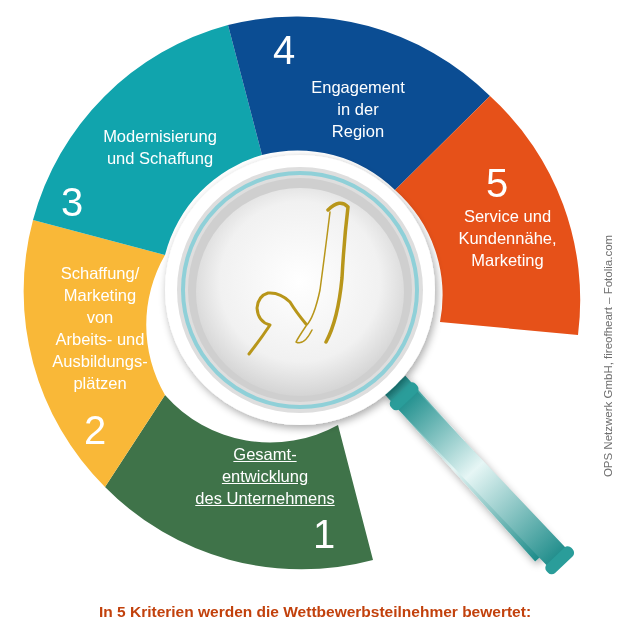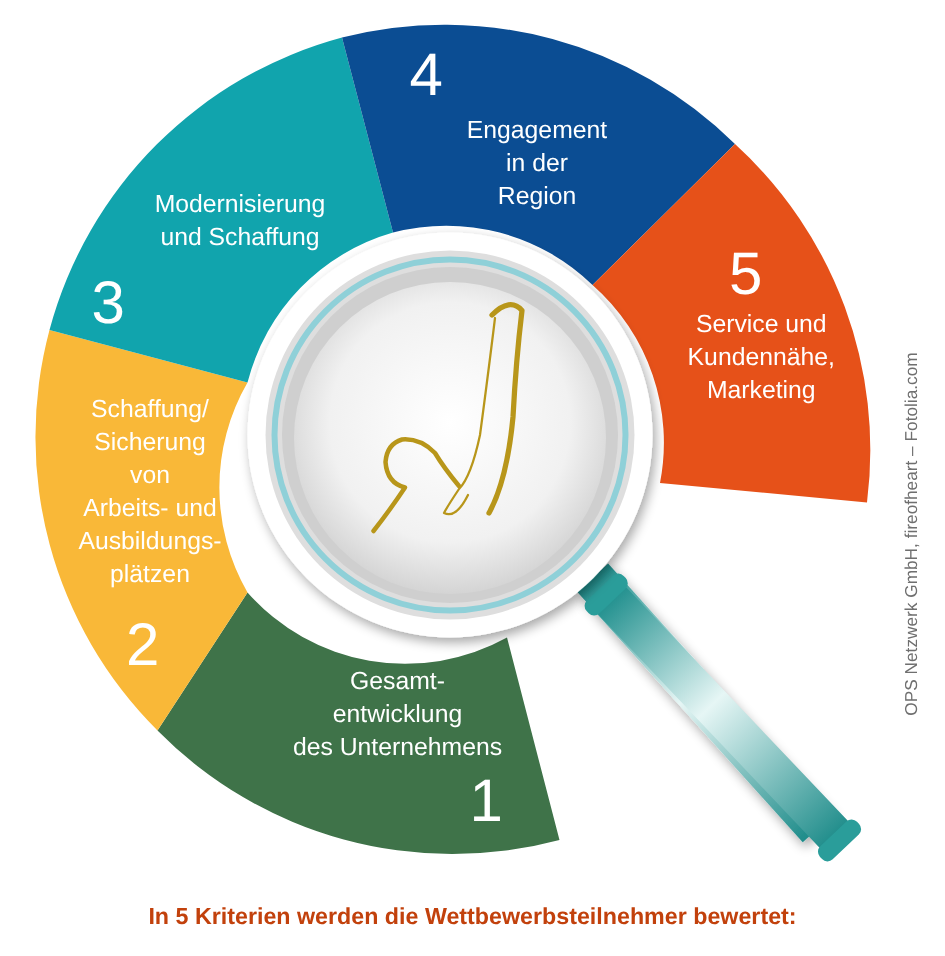--- a/index.html
+++ b/index.html
@@ -83,25 +83,25 @@
   </svg>
 
   
   <span class="num" style="left:313px; top:514px;">1</span>
   <span class="num" style="left:84px; top:410px;">2</span>
   <span class="num" style="left:61px; top:182px;">3</span>
   <span class="num" style="left:273px; top:30px;">4</span>
   <span class="num" style="left:486px; top:163px;">5</span>
 
   
-  <div class="lbl" style="left:140px; top:443px; width:250px;">Gesamt-
+  <div class="lbl" style="left:140px; top:443px; width:250px;text-decoration:underline;">Gesamt-
 entwicklung
 des Unternehmens</div>
   <div class="lbl" style="left:20px; top:262px; width:160px;">Schaffung/
-Sicherung
+Marketing
 von
 Arbeits- und
 Ausbildungs-
 plätzen</div>
   <div class="lbl" style="left:70px; top:125px; width:180px;">Modernisierung
 und Schaffung</div>
   <div class="lbl" style="left:283px; top:76px; width:150px;text-align:center;">Engagement
 in der
 Region</div>
   <div class="lbl" style="left:430px; top:205px; width:155px;">Service und

